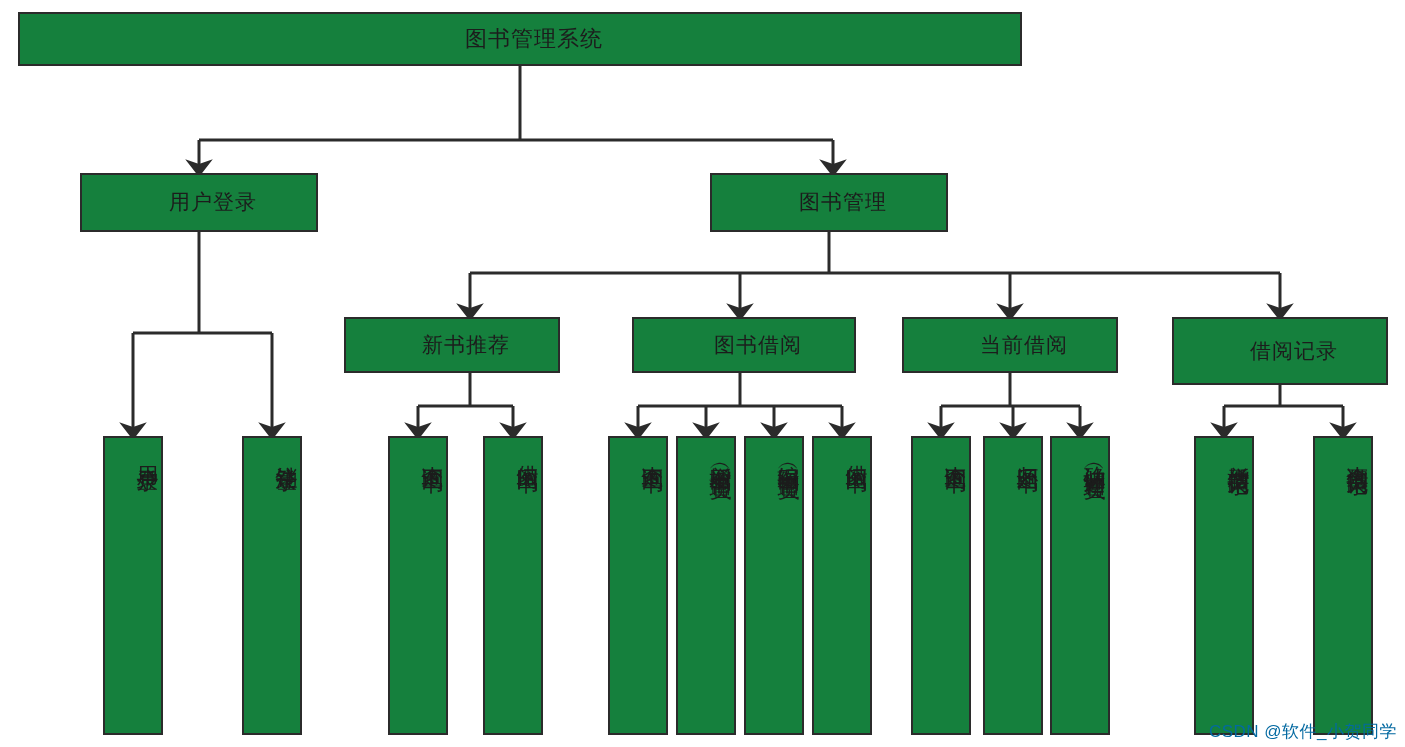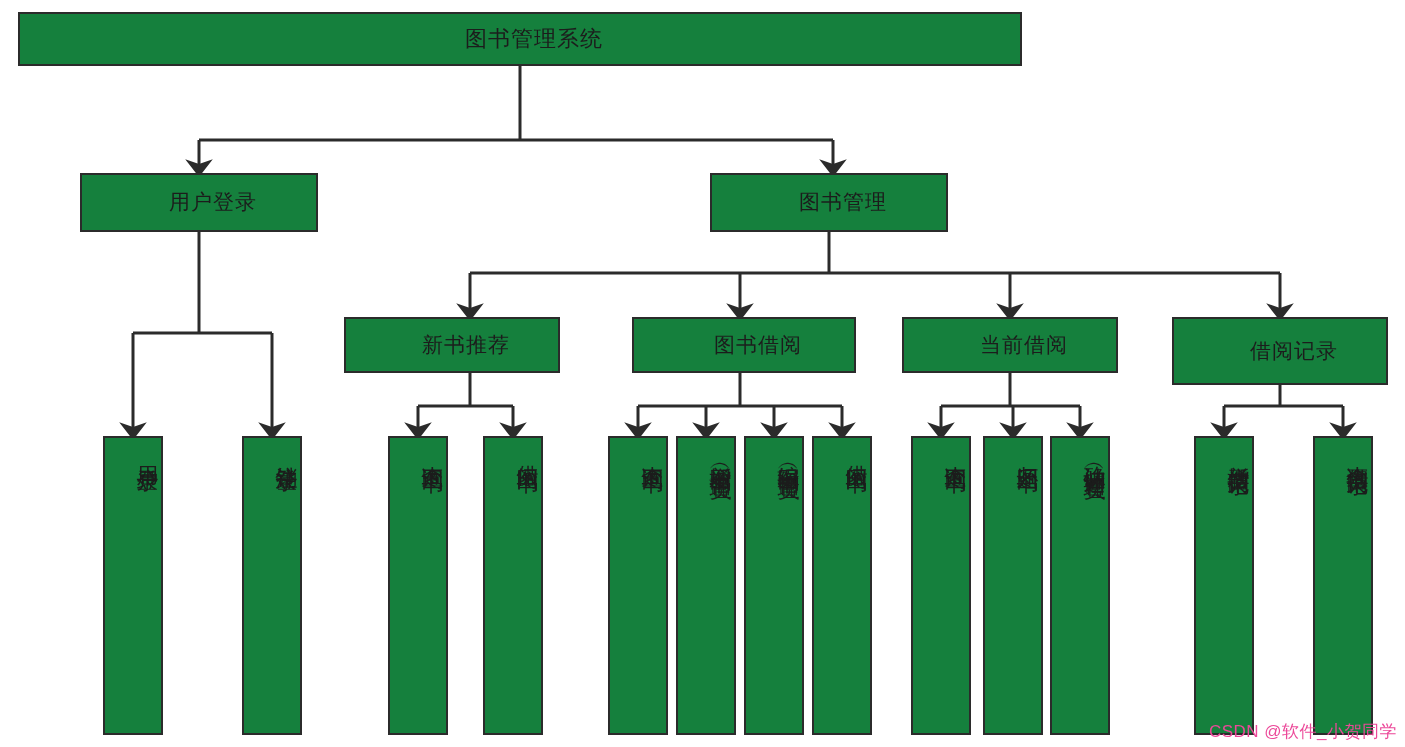--- a/index.html
+++ b/index.html
@@ -52,21 +52,21 @@
     letter-spacing:2px;
     white-space:nowrap;
     transform:none;
   }
   .node.root .label{font-size:22px;}
   .watermark{
     position:absolute;
     right:8px;
     bottom:4px;
     font-size:17px;
-    color:#ec4899;
+    color:#0369a1;
     letter-spacing:0.5px;
     white-space:nowrap;
     user-select:none;
   }
 </style>
 </head>
 <body>
 
 <div id="canvas">
 

